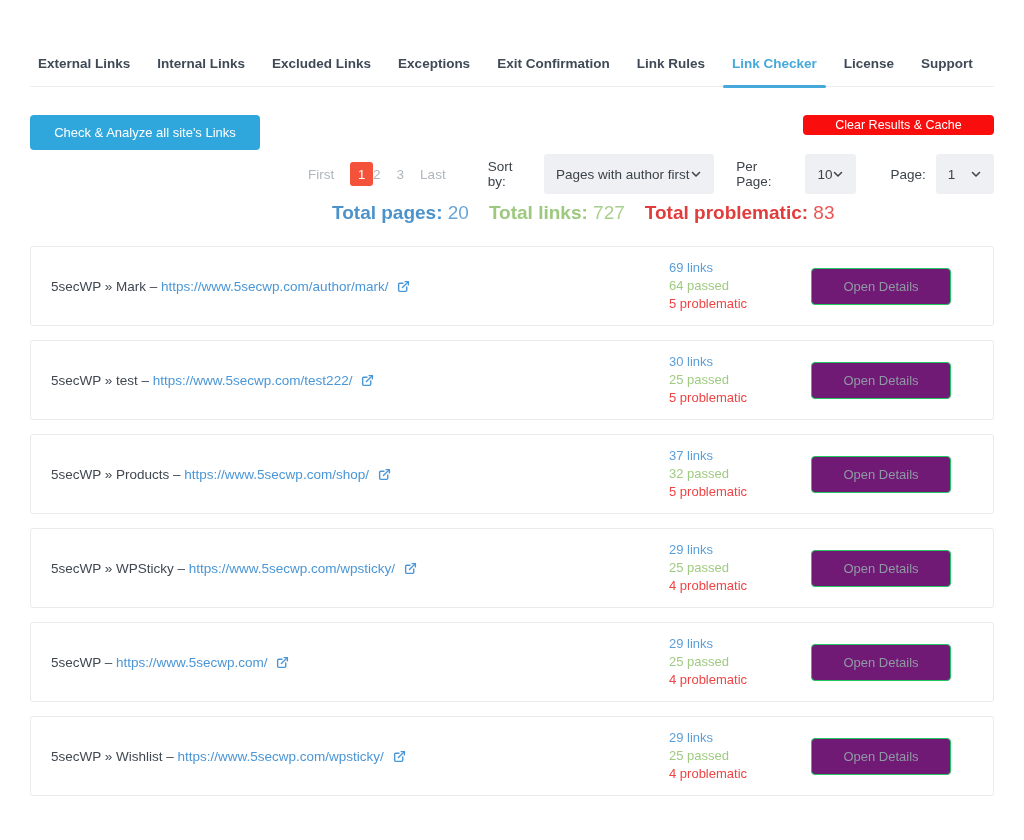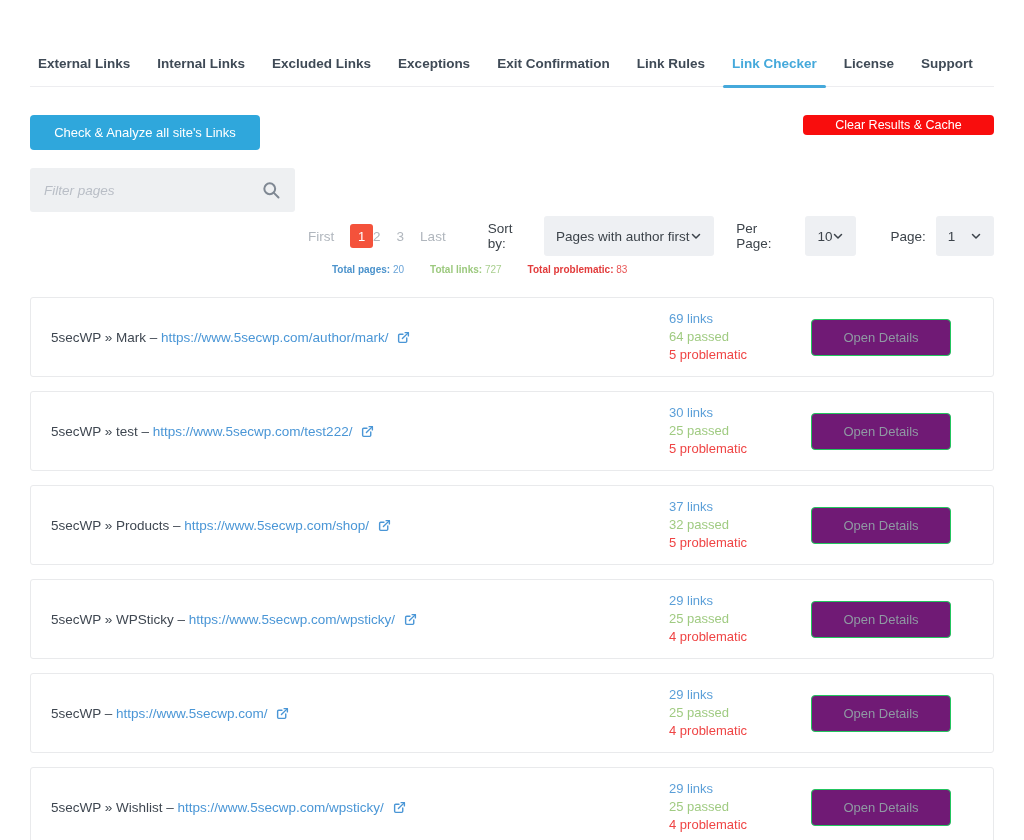--- a/index.html
+++ b/index.html
@@ -64,21 +64,21 @@
     display: inline-flex; align-items: center; justify-content: space-between;
     padding: 0 12px; color: #3c434a; cursor: pointer; font-size: 13.5px;
   }
   .select-sort { width: 178px; }
   .select-small { width: 52px; }
   .select-page { width: 60px; margin-left: 10px; }
   .ml-sm { margin-left: 22px; }
   .ml-md { margin-left: 34px; }
 
   
-  .totals-row { display: flex; gap: 26px; margin-top: 8px; margin-left: 302px; font-size: 10px; }
+  .totals-row { display: flex; gap: 20px; margin-top: 8px; margin-left: 302px; font-size: 19px; }
   .tot-label { font-weight: bold; }
   .tot-pages { color: #4c93cc; }
   .tot-pages .tot-val { color: #6aa4d8; font-weight: normal; }
   .tot-links { color: #9cc97e; }
   .tot-links .tot-val { color: #a9cf8f; font-weight: normal; }
   .tot-prob { color: #e23b3b; }
   .tot-prob .tot-val { color: #e85555; font-weight: normal; }
 
   
   .pages-list { margin-top: 22px; }
@@ -115,29 +115,20 @@
     <span class="tab active">Link Checker</span>
     <span class="tab">License</span>
     <span class="tab">Support</span>
   </nav>
 
   <div class="actions-row">
     <button class="btn btn-blue">Check &amp; Analyze all site's Links</button>
     <button class="btn btn-red">Clear Results &amp; Cache</button>
   </div>
 
-  <div class="filter-row">
-    <div class="filter">
-      <input type="text" placeholder="Filter pages" style="">
-      <svg class="search" width="20" height="20" viewBox="0 0 24 24" fill="none" stroke="#7f8893" stroke-width="2.4" stroke-linecap="round">
-        <circle cx="10.5" cy="10.5" r="6.5"></circle>
-          <line x1="15.5" y1="15.5" x2="21" y2="21"></line>
-      </svg>
-    </div>
-  </div>
 
   <div class="controls-row">
     <span class="pg">First</span>
     <span class="pg-active">1</span>
     <span class="pg">2</span>
     <span class="pg">3</span>
     <span class="pg">Last</span>
 
     <span class="ctl-label">Sort by:</span>
     <div class="select select-sort">

